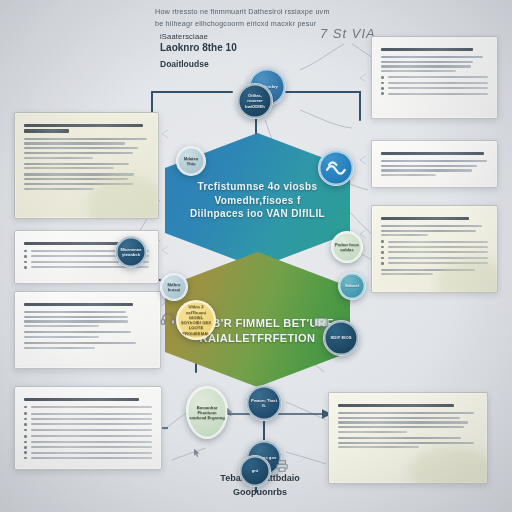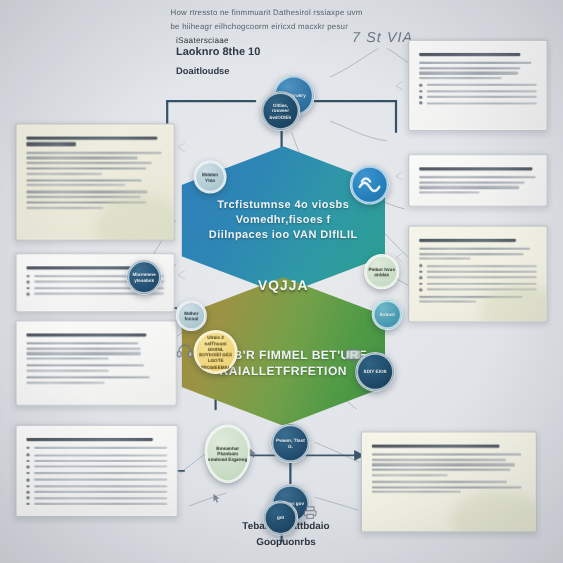--- a/index.html
+++ b/index.html
@@ -210,21 +210,20 @@
         <div>Vomedhr,fisoes f</div>
         <div>Diilnpaces ioo VAN DIfILIL</div>
       </div>
     </div>
     <div class="hex hex-bot">
       <div class="hexlabel b" style="margin-top:22px">
         <div>DIDIEB'R FIMMEL BET'URE</div>
         <div>RAIALLETFRFETION</div>
       </div>
     </div>
-    <div class="hex-core">VQJJA</div>
   </div>
 
   <div class="toptitle">
     <div>How rtressto ne finmmuarit Dathesirol rssiaxpe uvm</div>
     <div>be hiiheagr eilhchogcoorm eiricxd macxkr pesur</div>
   </div>
 
   <div class="subhead">
     <div class="l1">iSaatersciaae</div>
     <div class="l2">Laoknro 8the 10</div>

